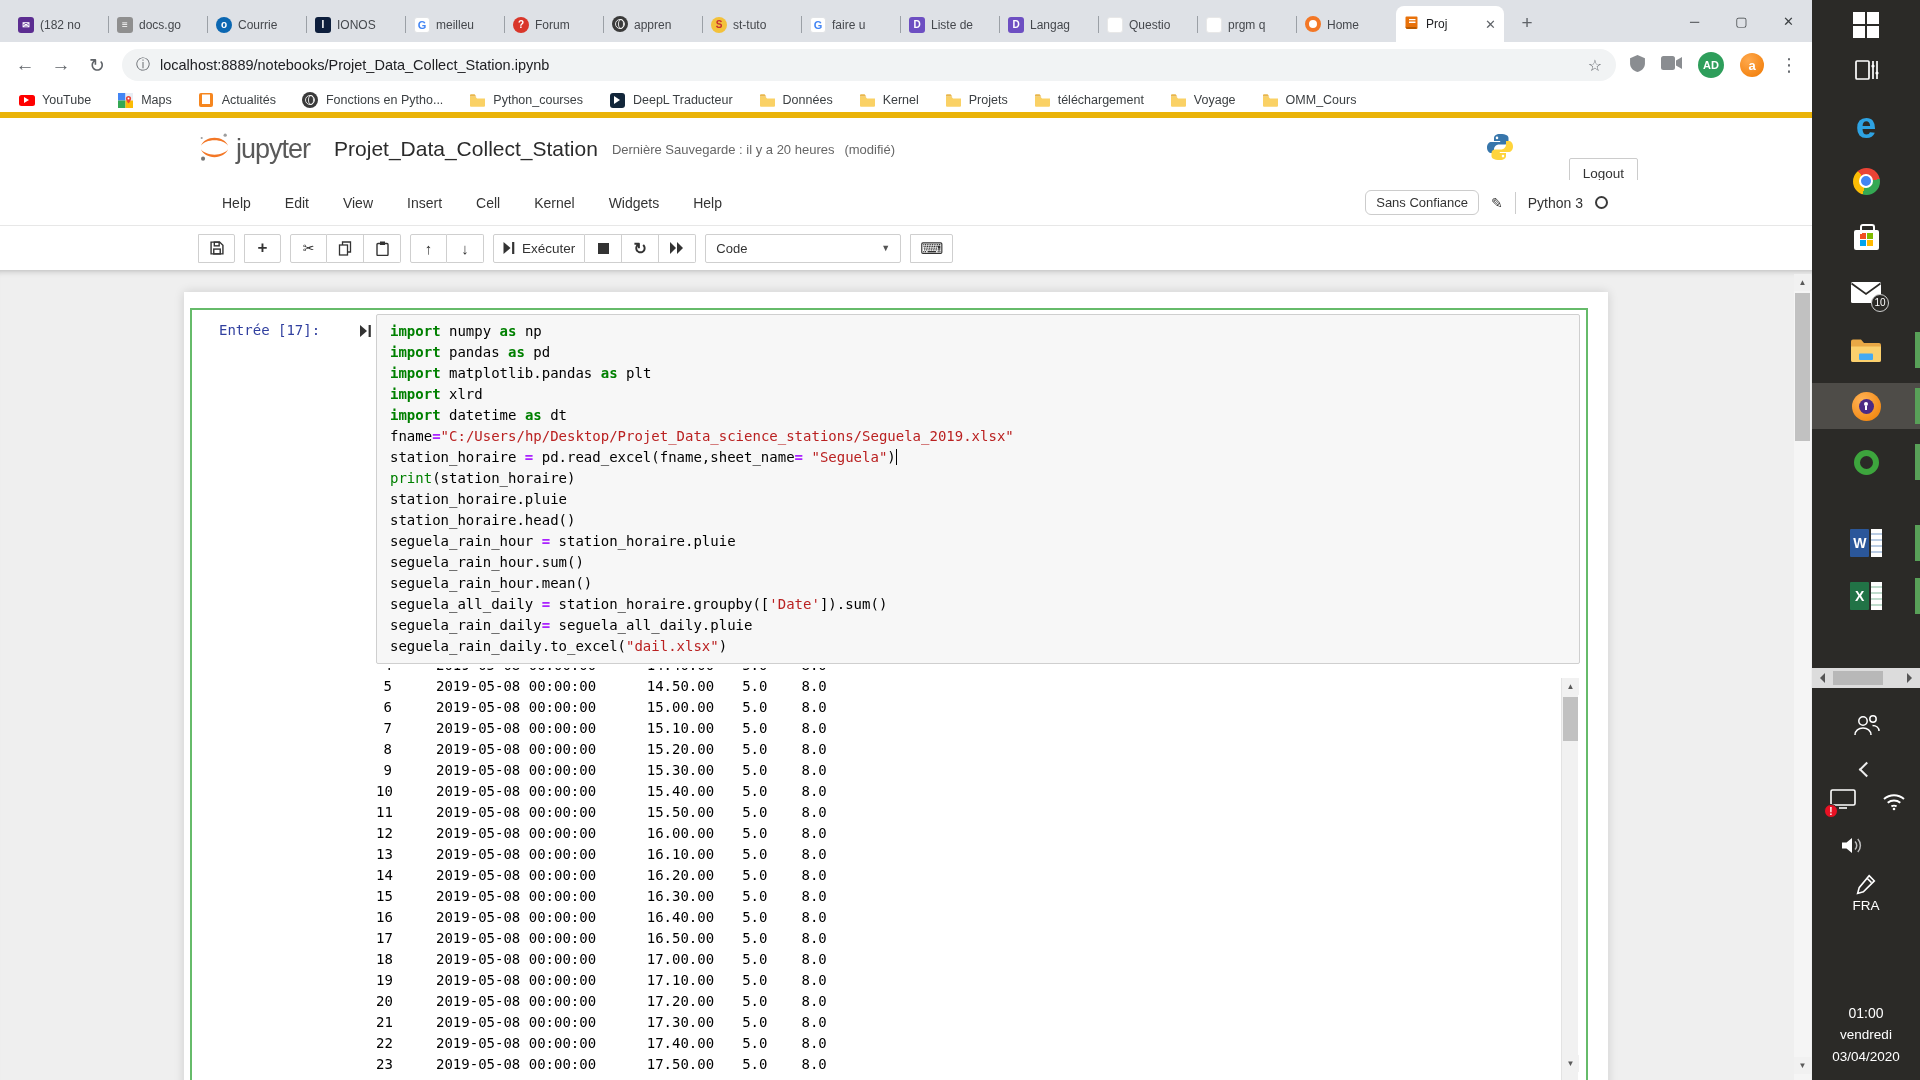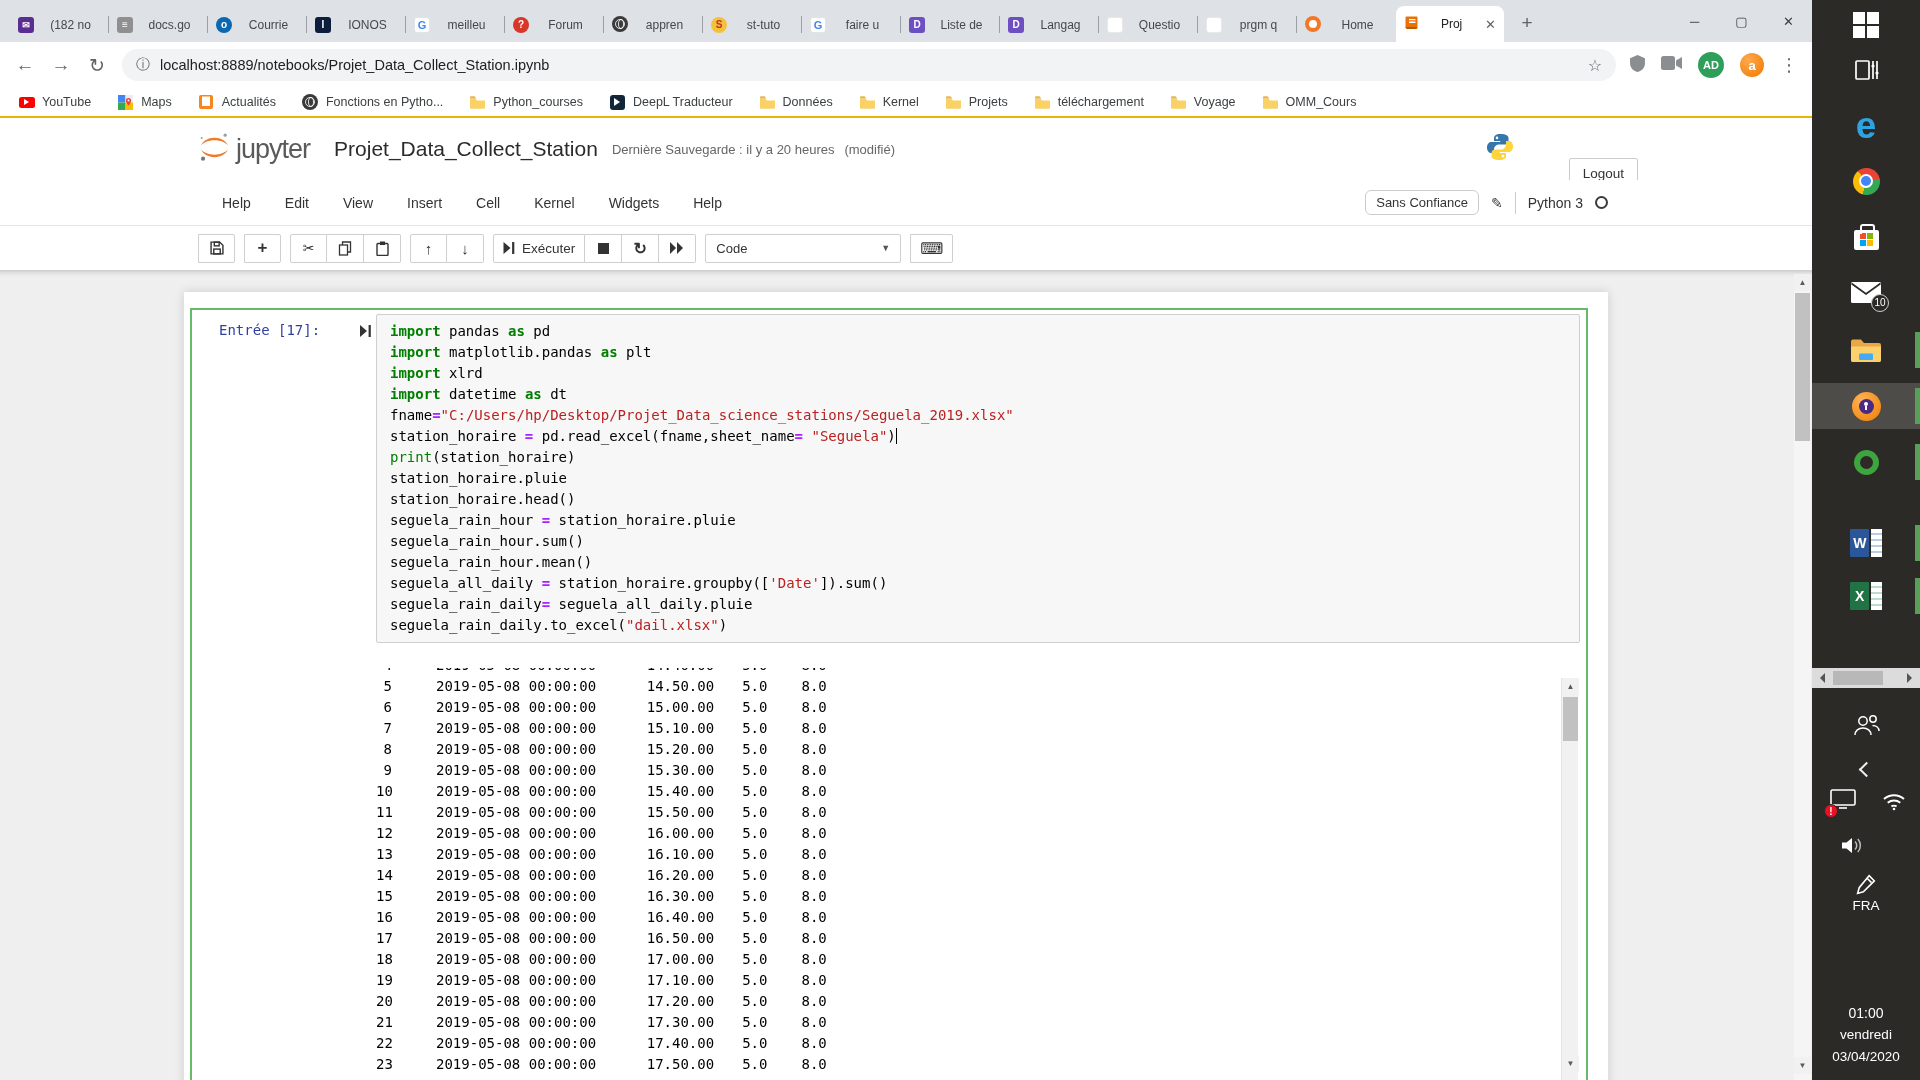--- a/index.html
+++ b/index.html
@@ -9,21 +9,21 @@
   
   .browser { position:absolute; left:0; top:0; width:1812px; height:1080px; background:#fff; display:flex; flex-direction:column; }
 
   
   .tabstrip { height:42px; background:#dee1e6; display:flex; align-items:flex-end; padding-left:10px; flex:none; }
   .tabs { display:flex; align-items:flex-end; }
   .tab { width:99px; height:34px; display:flex; align-items:center; gap:6px; padding:0 8px; font-size:12px; color:#45484d; position:relative; white-space:nowrap; overflow:hidden; cursor:default; }
   .tab:not(.active)::after { content:''; position:absolute; right:0; top:8px; height:17px; width:1px; background:#9ba0a6; }
   .tab:nth-last-child(2)::after { display:none; }
   .tab.active { background:#fff; border-radius:8px 8px 0 0; width:108px; height:36px; color:#202124; }
-  .tab .t { flex:1; overflow:hidden;text-align:center; }
+  .tab .t { flex:1; overflow:hidden; }
   .tab .close { font-size:13px; color:#5f6368; margin-left:2px; }
   .fv { width:16px; height:16px; border-radius:3px; flex:none; display:inline-flex; align-items:center; justify-content:center; color:#fff; font-weight:bold; font-size:10px; line-height:1; }
   .fvg { background:#fff; color:#4285f4; border:1px solid #e1e3e6; font-size:11px; }
   .fvglobe { background:#3a3a3a; border-radius:50%; position:relative; }
   .fvglobe::before { content:''; position:absolute; inset:3px; border:1px solid rgba(255,255,255,.85); border-radius:50%; }
   .fvglobe::after { content:''; position:absolute; top:3px; bottom:3px; left:5.5px; width:4px; border:1px solid rgba(255,255,255,.85); border-radius:50%; }
   .fvgrid { background:#fff; border:1px solid #e8e8e8; display:grid; grid-template-columns:5px 5px; grid-template-rows:5px 5px; gap:1.5px; place-content:center; }
   .fvgrid i { background:#7ab648; border-radius:1px; }
   .fvgrid i:nth-child(2){ background:#9ccc65; } .fvgrid i:nth-child(3){ background:#558b2f; }
   .fvjup { border:4.5px solid #f37726; border-radius:50%; background:#fff; }
@@ -37,21 +37,21 @@
   .omnibox { flex:1; height:32px; background:#f1f3f4; border-radius:16px; display:flex; align-items:center; padding:0 14px; gap:10px; min-width:0; }
   .omni-info { font-size:14px; color:#5f6368; }
   .omni-url { font-size:14.5px; color:#202124; white-space:nowrap; overflow:hidden; }
   .omni-star { margin-left:auto; font-size:16px; color:#5f6368; }
   .abicons { display:flex; align-items:center; gap:16px; }
   .avatar { width:26px; height:26px; border-radius:50%; background:#2e9e5b; color:#fff; font-size:11px; font-weight:bold; display:flex; align-items:center; justify-content:center; }
   .avastball { width:24px; height:24px; border-radius:50%; background:radial-gradient(circle at 35% 30%, #ffa94d, #f07800); color:#fff; font-weight:bold; font-size:13px; display:flex; align-items:center; justify-content:center; }
   .dots { font-size:18px; color:#5f6368; }
 
   
-  .bookmarksbar { height:30px; background:#fff; border-bottom:2px solid #eab308; display:flex; align-items:center; gap:26px; padding:0 18px; flex:none; }
+  .bookmarksbar { height:30px; background:#fff; border-bottom:6px solid #eab308; display:flex; align-items:center; gap:26px; padding:0 18px; flex:none; }
   .bm { display:flex; align-items:center; gap:7px; font-size:12.5px; color:#3c4043; white-space:nowrap; }
   .bmi { width:17px; height:16px; display:inline-flex; align-items:center; justify-content:center; flex:none; }
 
   
   .jpage { flex:1; position:relative; background:#84cc16; overflow:hidden; }
   .jheader { position:absolute; top:0; left:0; right:0; height:62px; display:flex; align-items:center; padding:0 174px 0 198px; background:#fff; }
   .jlogo { display:flex; align-items:center; gap:5px; }
   .jlogo .jword { font-size:27px; color:#5a5a5a; letter-spacing:-1px; }
   .jtitle { margin-left:24px; font-size:21px; color:#2b2b2b; }
   .jsave { margin-left:14px; font-size:13px; color:#666; }
@@ -501,20 +501,21 @@
 
       <div class="jbody">
         <div class="container">
           <div class="cell">
             <div class="prompt">Entrée [17]:</div>
             <div class="runmark"><svg width="11" height="12" viewBox="0 0 11 12">
                   <path d="M0 0l7 6-7 6z" fill="#333"></path>
                   <rect x="8.6" y="0" width="2.2" height="12" fill="#333"></rect>
                 </svg></div>
             <div class="codebox" id="code">
+                <div class="cline"><span class="tok-kw">import</span><span class="tok-pl"> numpy </span><span class="tok-kw">as</span><span class="tok-pl"> np</span></div>
                 <div class="cline"><span class="tok-kw">import</span><span class="tok-pl"> pandas </span><span class="tok-kw">as</span><span class="tok-pl"> pd</span></div>
                 <div class="cline"><span class="tok-kw">import</span><span class="tok-pl"> matplotlib.pandas </span><span class="tok-kw">as</span><span class="tok-pl"> plt</span></div>
                 <div class="cline"><span class="tok-kw">import</span><span class="tok-pl"> xlrd</span></div>
                 <div class="cline"><span class="tok-kw">import</span><span class="tok-pl"> datetime </span><span class="tok-kw">as</span><span class="tok-pl"> dt</span></div>
                 <div class="cline"><span class="tok-pl">fname</span><span class="tok-op">=</span><span class="tok-str">"C:/Users/hp/Desktop/Projet_Data_science_stations/Seguela_2019.xlsx"</span></div>
                 <div class="cline"><span class="tok-pl">station_horaire </span><span class="tok-op">=</span><span class="tok-pl"> pd.read_excel(fname,sheet_name</span><span class="tok-op">=</span><span class="tok-pl"> </span><span class="tok-str">"Seguela"</span><span class="tok-pl">)</span><span class="cursor"></span></div>
                 <div class="cline"><span class="tok-bi">print</span><span class="tok-pl">(station_horaire)</span></div>
                 <div class="cline"><span class="tok-pl">station_horaire.pluie</span></div>
                 <div class="cline"><span class="tok-pl">station_horaire.head()</span></div>
                 <div class="cline"><span class="tok-pl">seguela_rain_hour </span><span class="tok-op">=</span><span class="tok-pl"> station_horaire.pluie</span></div>

